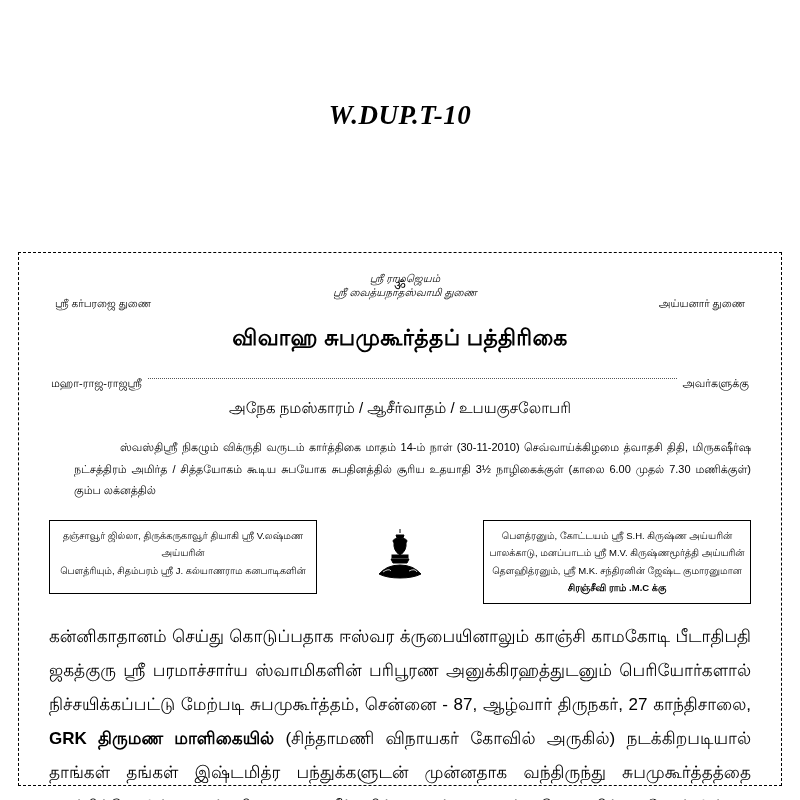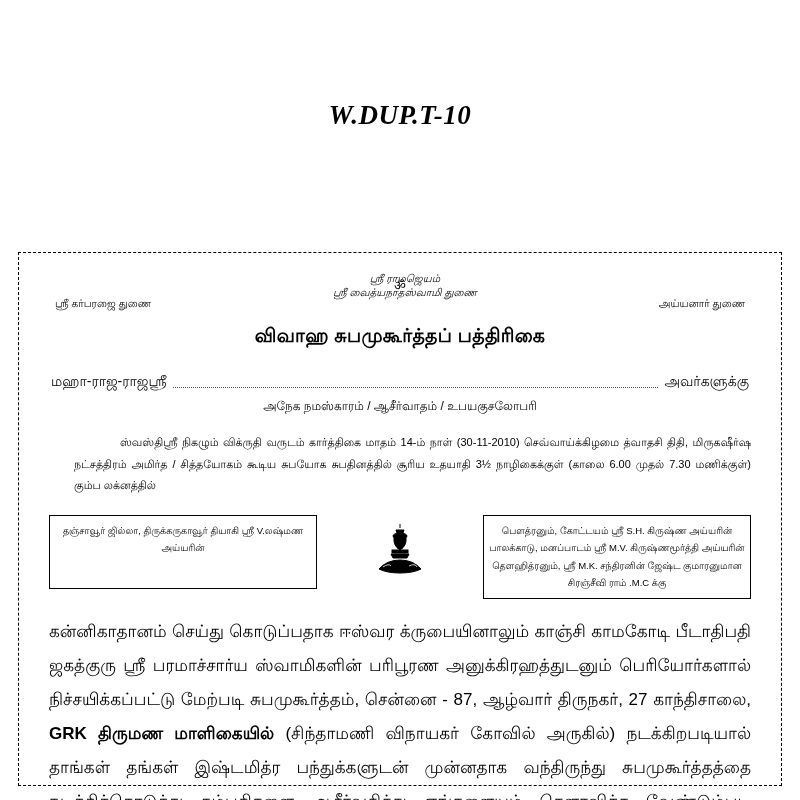--- a/index.html
+++ b/index.html
@@ -56,42 +56,41 @@
     padding: 0 14px;
   }
   .invocation-row .mid {
     text-align: center;
     line-height: 1.35;
     margin-top: -26px;
     font-style: italic;
   }
   .main-heading {
     text-align: center;
-    font-size: 19px;
+    font-size: 22px;
     font-weight: bold;
     margin-top: 14px;
     letter-spacing: 0.3px;
   }
   .addressee {
     display: flex;
     justify-content: space-between;
-    align-items: flex-end;
-    font-size: 14px;
+    font-size: 11px;
     margin-top: 24px;
     padding: 0 10px;
   }
   .addressee .dots {
     flex: 1;
     border-bottom: 1px dotted #555;
     margin: 0 6px 3px 6px;
     height: 1px;
   }
   .blessing {
     text-align: center;
-    font-size: 12px;
+    font-size: 15px;
     margin-top: 8px;
   }
   .body-para {
     font-size: 11px;
     line-height: 1.95;
     margin-top: 18px;
     text-align: justify;
     padding: 0 8px;
     margin-left: 25px;
   }
@@ -107,21 +106,21 @@
   .party-box {
     width: 268px;
     border: 1px solid #000;
     padding: 6px 4px;
     font-size: 9.5px;
     line-height: 1.85;
     text-align: center;
     box-sizing: border-box;
     min-height: 74px;
   }
-  .party-box .name { font-weight: normal; text-align: center; }
+  .party-box .name { font-weight: bold; text-align: center; }
   .emblem {
     width: 80px;
     text-align: center;
     padding-top: 4px;
   }
   .emblem svg { display: block; margin: 0 auto; }
   .invite-para {
     font-size: 17px;
     line-height: 2.0;
     margin-top: 16px;
@@ -178,20 +177,21 @@
     </div>
 
     <div class="blessing">அநேக நமஸ்காரம் / ஆசீர்வாதம் / உபயகுசலோபரி</div>
 
     <div class="body-para"><span class="indent"></span><span>ஸ்வஸ்திஸ்ரீ நிகழும் விக்ருதி வருடம் கார்த்திகை மாதம் 14-ம் நாள் (30-11-2010) செவ்வாய்க்கிழமை த்வாதசி திதி, மிருகஷீர்ஷ நட்சத்திரம் அமிர்த / சித்தயோகம் கூடிய சுபயோக சுபதினத்தில் சூரிய உதயாதி 3½ நாழிகைக்குள் (காலை 6.00 முதல் 7.30 மணிக்குள்) கும்ப லக்னத்தில்</span></div>
 
     <div class="parties">
 
       <div class="party-box">
         <div>தஞ்சாவூர் ஜில்லா, திருக்கருகாவூர் தியாகி ஸ்ரீ V.லஷ்மண அய்யரின்</div>
+        <div>பௌத்ரியும், சிதம்பரம் ஸ்ரீ J. கல்யாணராம கனபாடிகளின்</div>
       </div>
 
       <div class="emblem">
         <svg width="62" height="62" viewBox="0 0 62 62" aria-hidden="true">
           <g stroke="#000" stroke-width="1" fill="none">
             <path d="M31 5 L31 9"></path>
             <path d="M27 11 h8 l-1 3 h-6 z" fill="#000"></path>
             <ellipse cx="31" cy="17" rx="7" ry="3" fill="#000"></ellipse>
             <path d="M25 18 q-1 9 6 13 q7 -4 6 -13 z" fill="#000"></path>
             <rect x="23" y="31" width="16" height="3" fill="#000"></rect>

